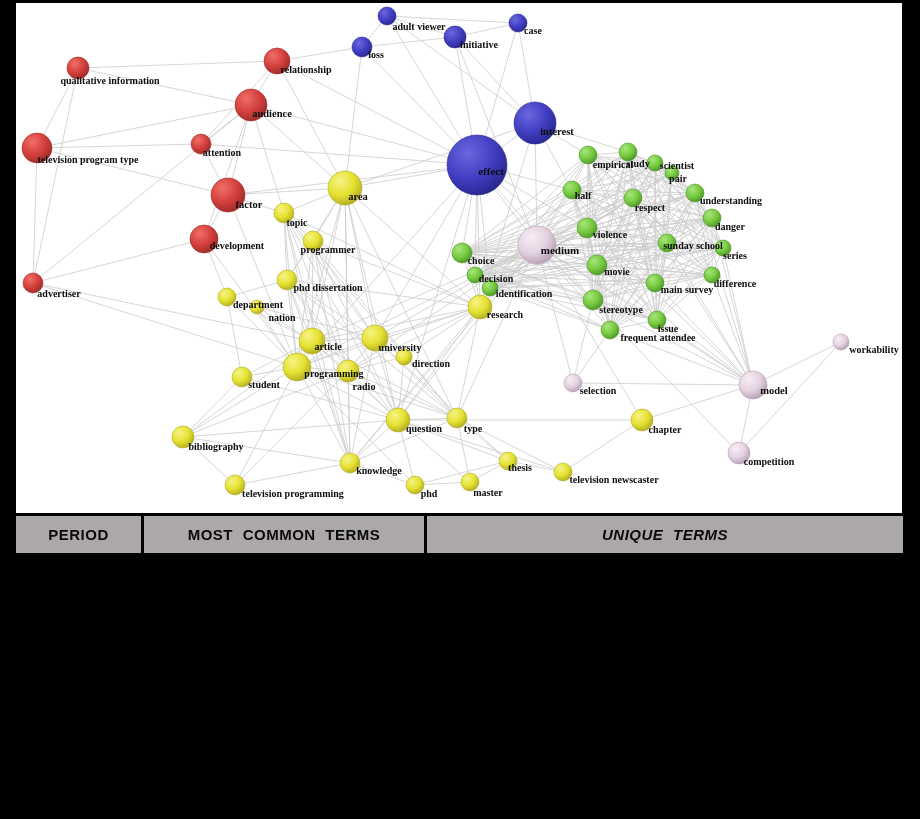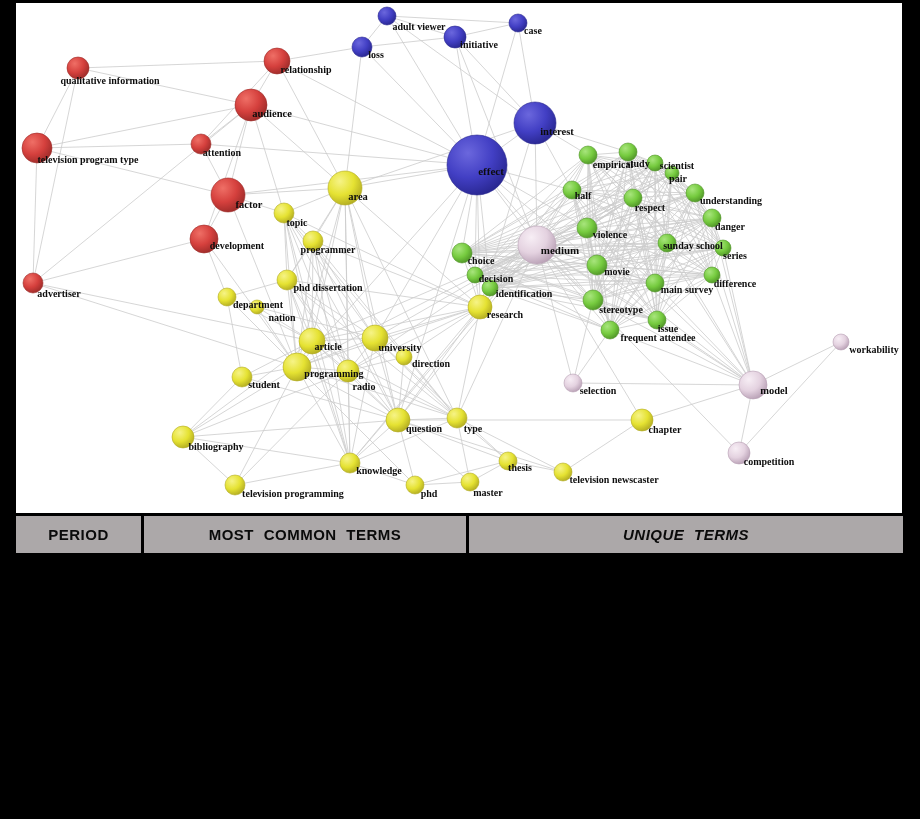--- a/index.html
+++ b/index.html
@@ -7,21 +7,21 @@
          font-family:"Liberation Sans",sans-serif;}
   .plot-svg{position:absolute;left:0;top:0;}
   .term-table{position:absolute;left:13px;top:513px;width:893px;display:flex;
               border:3px solid #000;background:#000;box-sizing:border-box;}
   .term-table .cell{background:#aca8a9;height:37px;display:flex;align-items:center;justify-content:center;
               border-right:3px solid #000;box-sizing:border-box;
               font-weight:bold;font-size:15px;color:#0a0a0a;letter-spacing:.5px;word-spacing:5px;
               font-family:"Liberation Sans",sans-serif;}
   .term-table .cell:last-child{border-right:none;}
   .cell.c1{width:128px;}
-  .cell.c2{width:325px;}
+  .cell.c2{width:283px;}
   .cell.c3{flex:1;font-style:italic;}
   .bottom-black{position:absolute;left:0;top:556px;width:920px;height:263px;background:#000;}
   text.nlabel{font-family:"Liberation Serif",serif;font-weight:bold;fill:#0d0d0d;}
 </style>
 </head>
 <body>
 
 <div class="stage">
   <svg class="plot-svg" id="net" width="920" height="514" viewBox="0 0 920 514">
       <rect x="16" y="3" width="886" height="511" fill="#ffffff"></rect>

